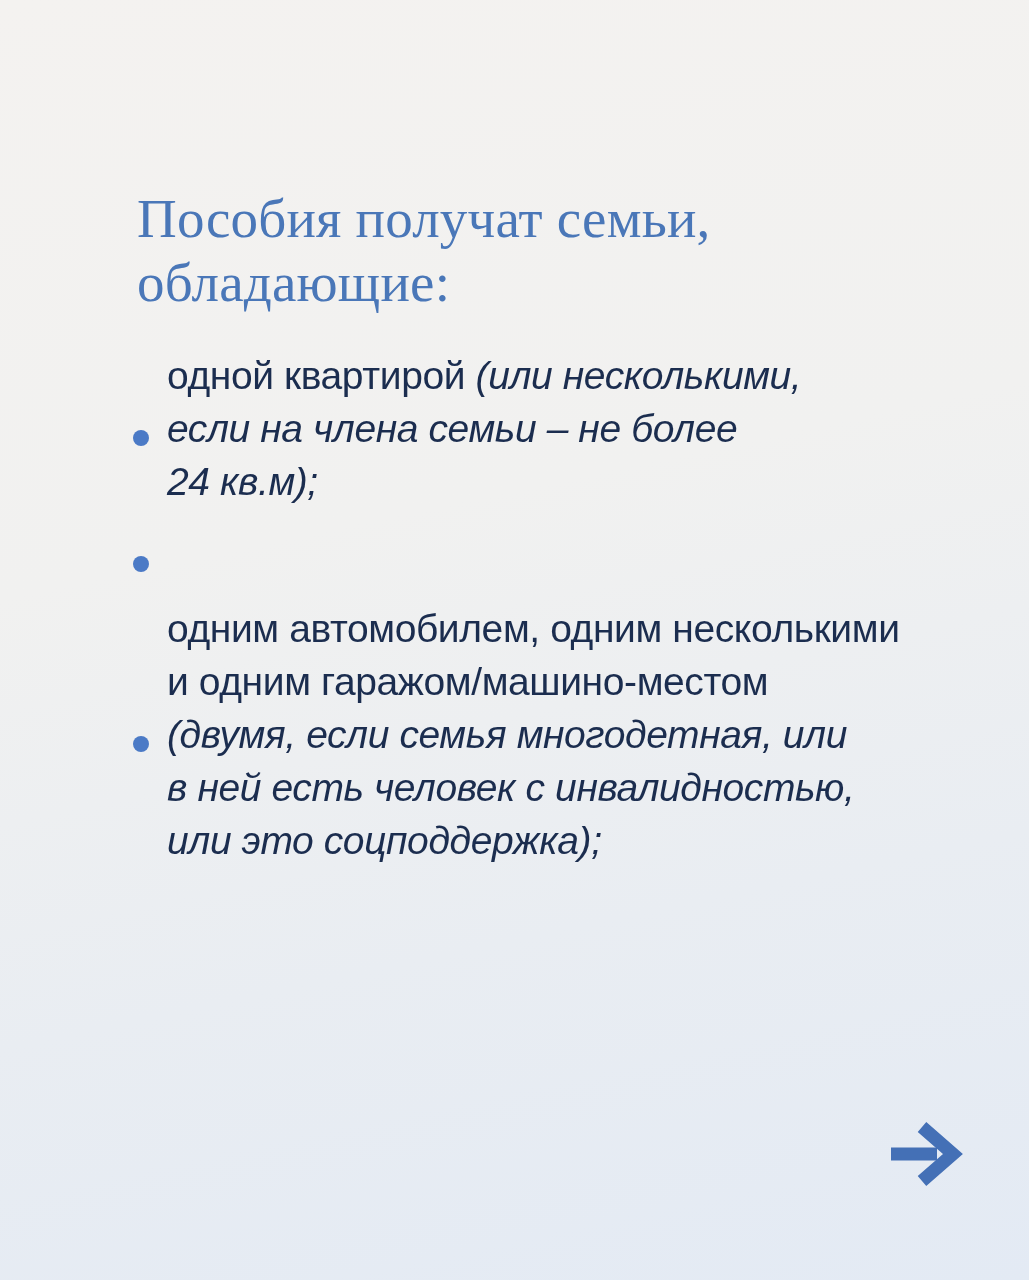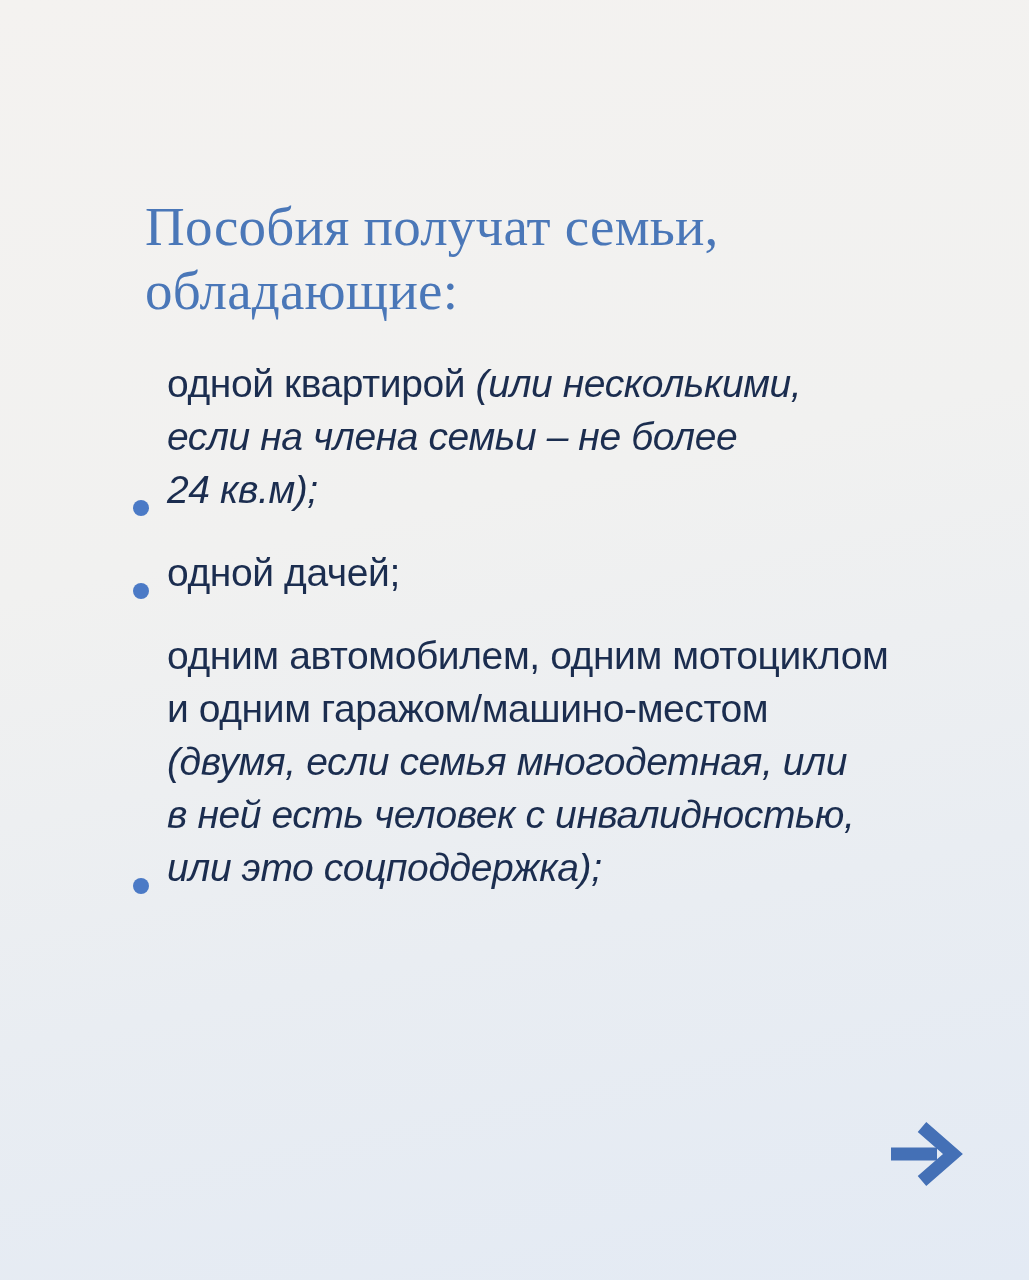--- a/index.html
+++ b/index.html
@@ -14,37 +14,37 @@
     background: linear-gradient(168deg, #f4f2f0 0%, #f1f1f0 40%, #e9edf2 70%, #e3eaf4 100%);
     font-family: "Liberation Sans", sans-serif;
   }
   .card {
     position: absolute;
     left: 133px;
     top: 183px;
     right: 40px;
   }
   h1.title {
-    margin: 12px;
+    margin: 4px;
     font-family: "Liberation Serif", "DejaVu Serif", serif;
     font-weight: 400;
     font-size: 55px;
     line-height: 64px;
     color: #4a77b8;
     white-space: pre-line;
     letter-spacing: 0.2px;
   }
   ul.benefits {
     list-style: none;
     margin: 34px 0 0 0;
     padding: 0;
   }
   ul.benefits li {
     display: flex;
-    align-items: flex-end;
+    align-items: center;
     margin-bottom: 30px;
   }
   .dot {
     flex: none;
     width: 16px;
     height: 16px;
     border-radius: 50%;
     background: #4b7ac6;
     margin: 18px 18px 0 0;
   }
@@ -82,25 +82,24 @@
 
   <ul class="benefits">
     <li>
       <span class="dot"></span>
       <p class="bullet-text"><span>одной квартирой </span><span class="it">(или несколькими,
 если на члена семьи – не более
 24 кв.м);</span></p>
     </li>
     <li>
       <span class="dot"></span>
-      <p class="bullet-text"><span>одной дачей;</span><span class="it"></span></p>
     </li>
     <li>
       <span class="dot"></span>
-      <p class="bullet-text"><span>одним автомобилем, одним мотоциклом
+      <p class="bullet-text"><span>одним автомобилем, одним несколькими
 и одним гаражом/машино-местом
 </span><span class="it">(двумя, если семья многодетная, или
 в ней есть человек с инвалидностью,
 или это соцподдержка);</span></p>
     </li>
   </ul>
 </main>
 
 <div class="next-arrow">
   <svg viewBox="0 0 84 80" aria-hidden="true">

